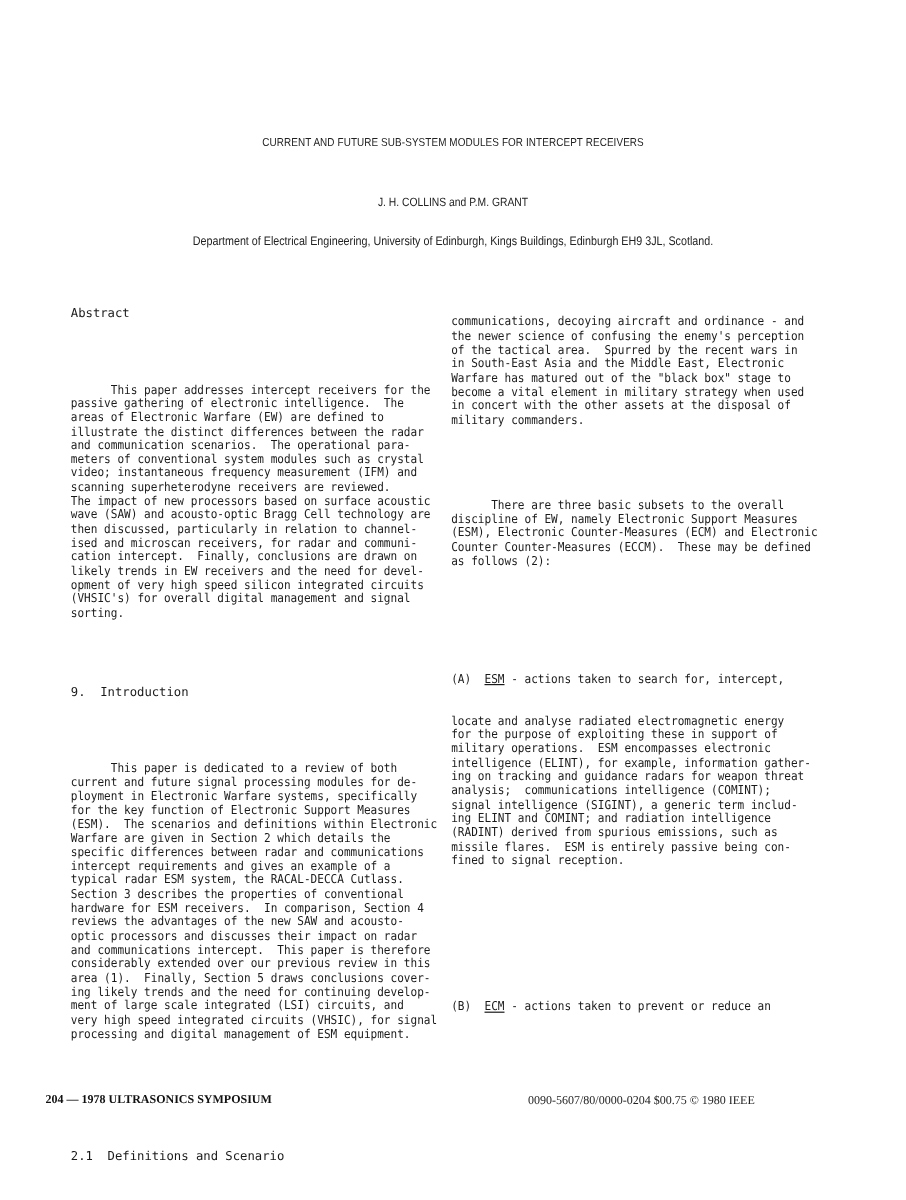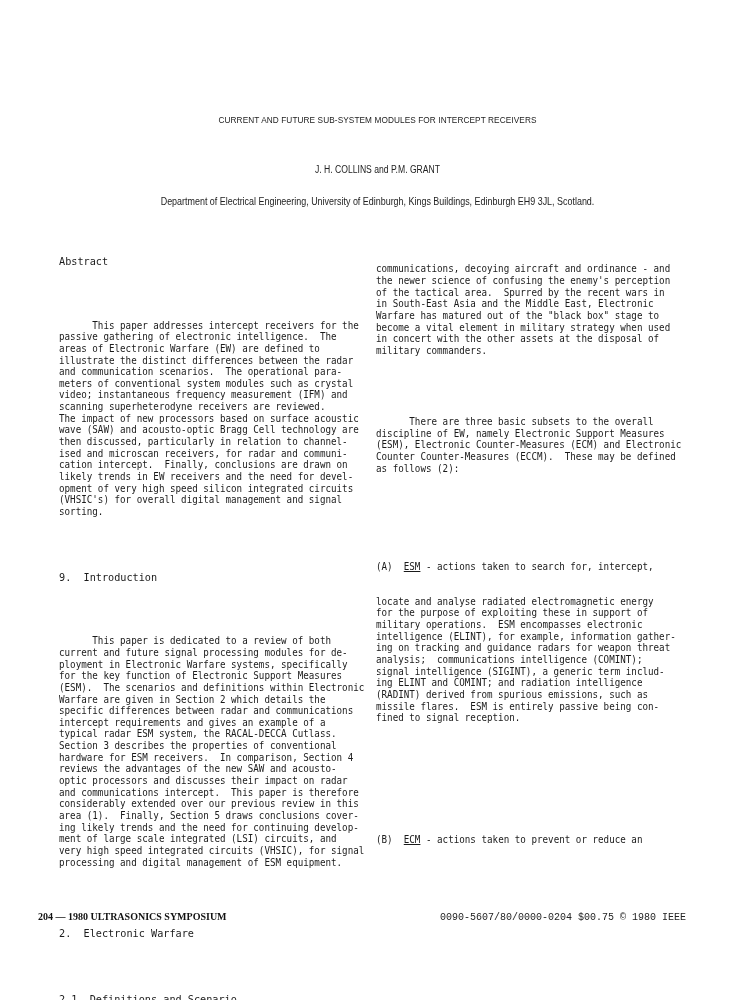--- a/index.html
+++ b/index.html
@@ -32,40 +32,39 @@
     .gap-s { display: block; height: 5px; }
     .gap-m { display: block; height: 8px; }
     .gap-l { display: block; height: 13px; }
     .u { text-decoration: underline; }
     .footer-left {
       position: absolute; top: 911px; left: 38px;
       font-family: "Liberation Serif", serif; font-weight: bold; font-size: 10px; color: #111;
     }
     .footer-right {
       position: absolute; top: 912px; left: 440px;
-      font-family: Liberation Mono, monospace; font-size: 10px; color: #222;
+      font-family: Liberation Serif, serif; font-size: 10px; color: #222;
     }
   </style>
 </head>
 <body>
 
 <div class="title">CURRENT AND FUTURE SUB-SYSTEM MODULES FOR INTERCEPT RECEIVERS</div>
 <div class="authors">J. H. COLLINS and P.M. GRANT</div>
 <div class="affil">Department of Electrical Engineering, University of Edinburgh, Kings Buildings, Edinburgh EH9 3JL, Scotland.</div>
 
 <div class="col col-left">
   <span class="heading">Abstract</span>
   <span class="gap-s"></span>
   <div><span class="line">      This paper addresses intercept receivers for the</span><span class="line">passive gathering of electronic intelligence.  The</span><span class="line">areas of Electronic Warfare (EW) are defined to</span><span class="line">illustrate the distinct differences between the radar</span><span class="line">and communication scenarios.  The operational para-</span><span class="line">meters of conventional system modules such as crystal</span><span class="line">video; instantaneous frequency measurement (IFM) and</span><span class="line">scanning superheterodyne receivers are reviewed.</span><span class="line">The impact of new processors based on surface acoustic</span><span class="line">wave (SAW) and acousto-optic Bragg Cell technology are</span><span class="line">then discussed, particularly in relation to channel-</span><span class="line">ised and microscan receivers, for radar and communi-</span><span class="line">cation intercept.  Finally, conclusions are drawn on</span><span class="line">likely trends in EW receivers and the need for devel-</span><span class="line">opment of very high speed silicon integrated circuits</span><span class="line">(VHSIC's) for overall digital management and signal</span><span class="line">sorting.</span></div>
   <span class="gap-m"></span>
   <span class="heading">9.  Introduction</span>
   <span class="gap-s"></span>
   <div><span class="line">      This paper is dedicated to a review of both</span><span class="line">current and future signal processing modules for de-</span><span class="line">ployment in Electronic Warfare systems, specifically</span><span class="line">for the key function of Electronic Support Measures</span><span class="line">(ESM).  The scenarios and definitions within Electronic</span><span class="line">Warfare are given in Section 2 which details the</span><span class="line">specific differences between radar and communications</span><span class="line">intercept requirements and gives an example of a</span><span class="line">typical radar ESM system, the RACAL-DECCA Cutlass.</span><span class="line">Section 3 describes the properties of conventional</span><span class="line">hardware for ESM receivers.  In comparison, Section 4</span><span class="line">reviews the advantages of the new SAW and acousto-</span><span class="line">optic processors and discusses their impact on radar</span><span class="line">and communications intercept.  This paper is therefore</span><span class="line">considerably extended over our previous review in this</span><span class="line">area (1).  Finally, Section 5 draws conclusions cover-</span><span class="line">ing likely trends and the need for continuing develop-</span><span class="line">ment of large scale integrated (LSI) circuits, and</span><span class="line">very high speed integrated circuits (VHSIC), for signal</span><span class="line">processing and digital management of ESM equipment.</span></div>
   <span class="gap-l"></span>
-  <span class="heading">2.  Electronic Warfare</span>
   <span class="gap-m"></span>
   <span class="heading">2.1  Definitions and Scenario</span>
   
   
 </div>
 
 <div class="col col-right">
   <div><span class="line">communications, decoying aircraft and ordinance - and</span><span class="line">the newer science of confusing the enemy's perception</span><span class="line">of the tactical area.  Spurred by the recent wars in</span><span class="line">in South-East Asia and the Middle East, Electronic</span><span class="line">Warfare has matured out of the "black box" stage to</span><span class="line">become a vital element in military strategy when used</span><span class="line">in concert with the other assets at the disposal of</span><span class="line">military commanders.</span></div>
   <span class="gap-l"></span>
   <div><span class="line">      There are three basic subsets to the overall</span><span class="line">discipline of EW, namely Electronic Support Measures</span><span class="line">(ESM), Electronic Counter-Measures (ECM) and Electronic</span><span class="line">Counter Counter-Measures (ECCM).  These may be defined</span><span class="line">as follows (2):</span></div>
@@ -88,14 +87,14 @@
   </div>
   
 
   
   
   
   
   
 </div>
 
-<div class="footer-left">204 — 1980 ULTRASONICS SYMPOSIUM</div>
+<div class="footer-left">204 — 1978 ULTRASONICS SYMPOSIUM</div>
 <div class="footer-right">0090-5607/80/0000-0204 $00.75 © 1980 IEEE</div>
 
 </body></html>

